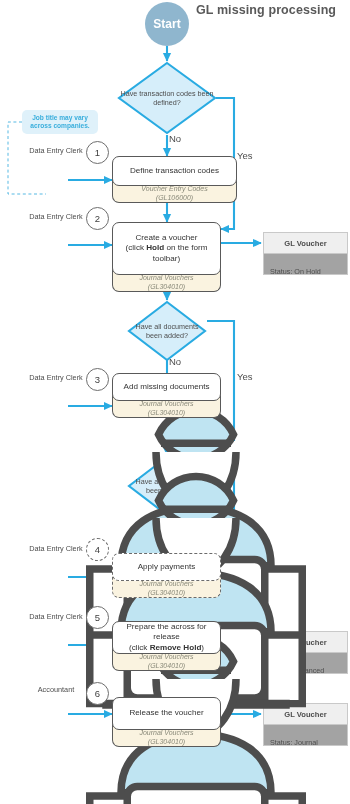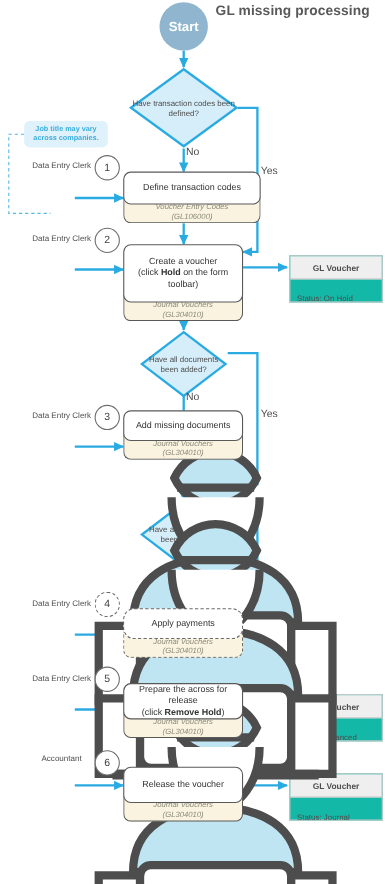--- a/index.html
+++ b/index.html
@@ -42,33 +42,33 @@
   }
   .step .scr{
     position:relative;box-sizing:border-box;width:100%;
     margin-top:-7px;padding-top:7px;
     border:1.2px solid #595959;border-top:none;border-radius:0 0 7px 7px;
     background:#FAF3E0;
     display:flex;flex-direction:column;align-items:center;justify-content:center;
     text-align:center;font-size:7px;line-height:8.6px;font-style:italic;color:#8a8a7a;
     z-index:1;
   }
-  .step.optional .body{border-style:dashed;border-color:#6b6b6b;border-radius:10px;}
+  .step.optional .body{border-style:dashed;border-color:#6b6b6b;}
   .step.optional .scr{border-style:dashed;border-color:#6b6b6b;border-top:none;}
 
   .badge{
     position:absolute;width:21px;height:21px;border-radius:50%;
     background:#ffffff;border:1.1px solid #6e6e6e;
     display:flex;align-items:center;justify-content:center;
     font-size:9.5px;color:#404040;z-index:5;
   }
   .badge.dashed{border-style:dashed;}
 
   
-  .card{position:absolute;box-sizing:border-box;border:1px solid #c9c9c9;background:#14b8a6;}
+  .card{position:absolute;box-sizing:border-box;border:1px solid #c9c9c9;background:#a3a3a3;}
   .card .hd{
     box-sizing:border-box;width:100%;height:21px;background:#efefef;
     border-bottom:1px solid #c9c9c9;
     display:flex;align-items:center;justify-content:center;
     font-size:7.6px;font-weight:bold;color:#4d4d4d;
   }
   .card .bd{
     box-sizing:border-box;width:100%;height:34px;padding-left:6px;
     display:flex;align-items:center;font-size:7.2px;color:#4d4d4d;
   }

